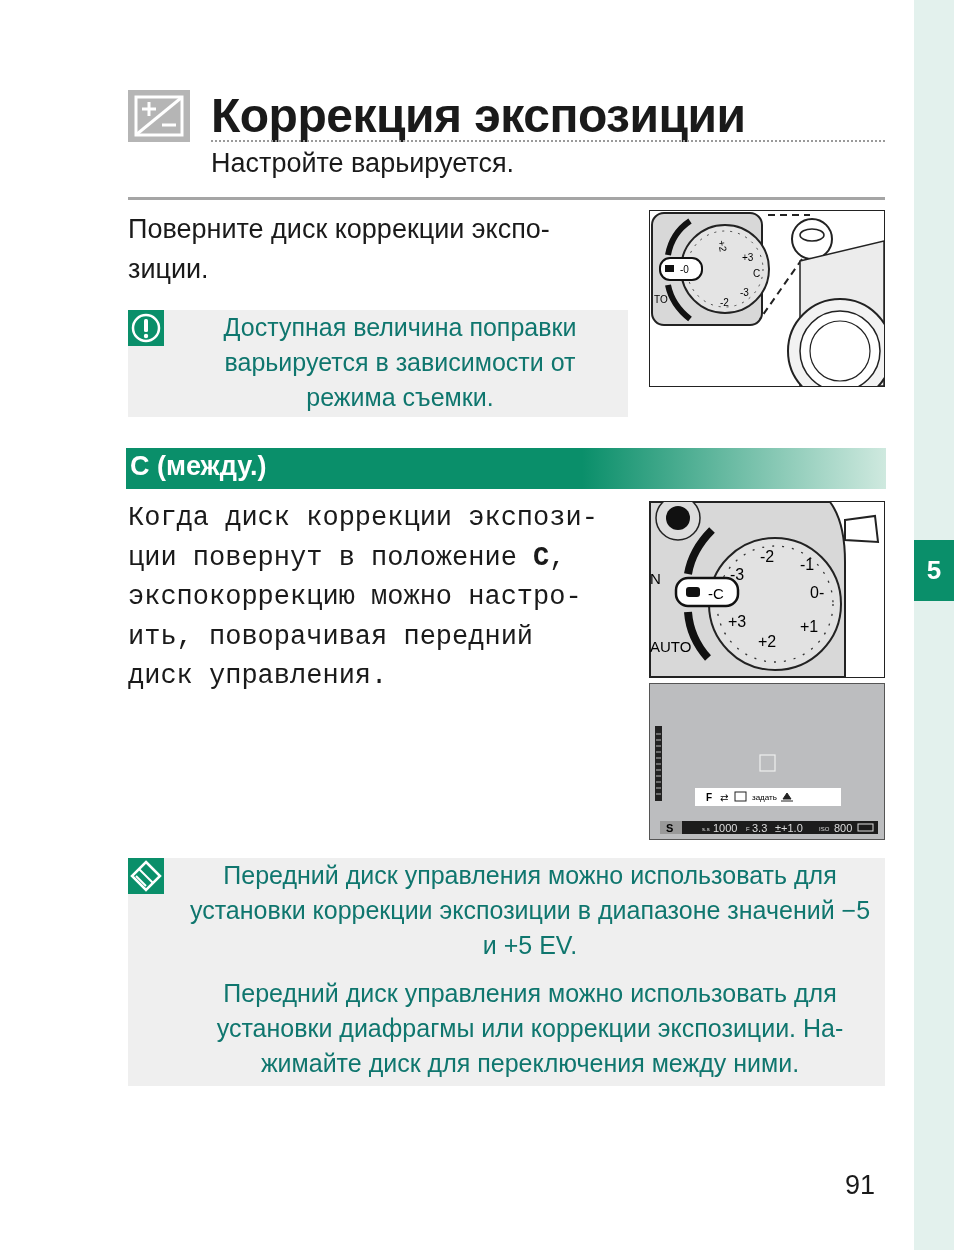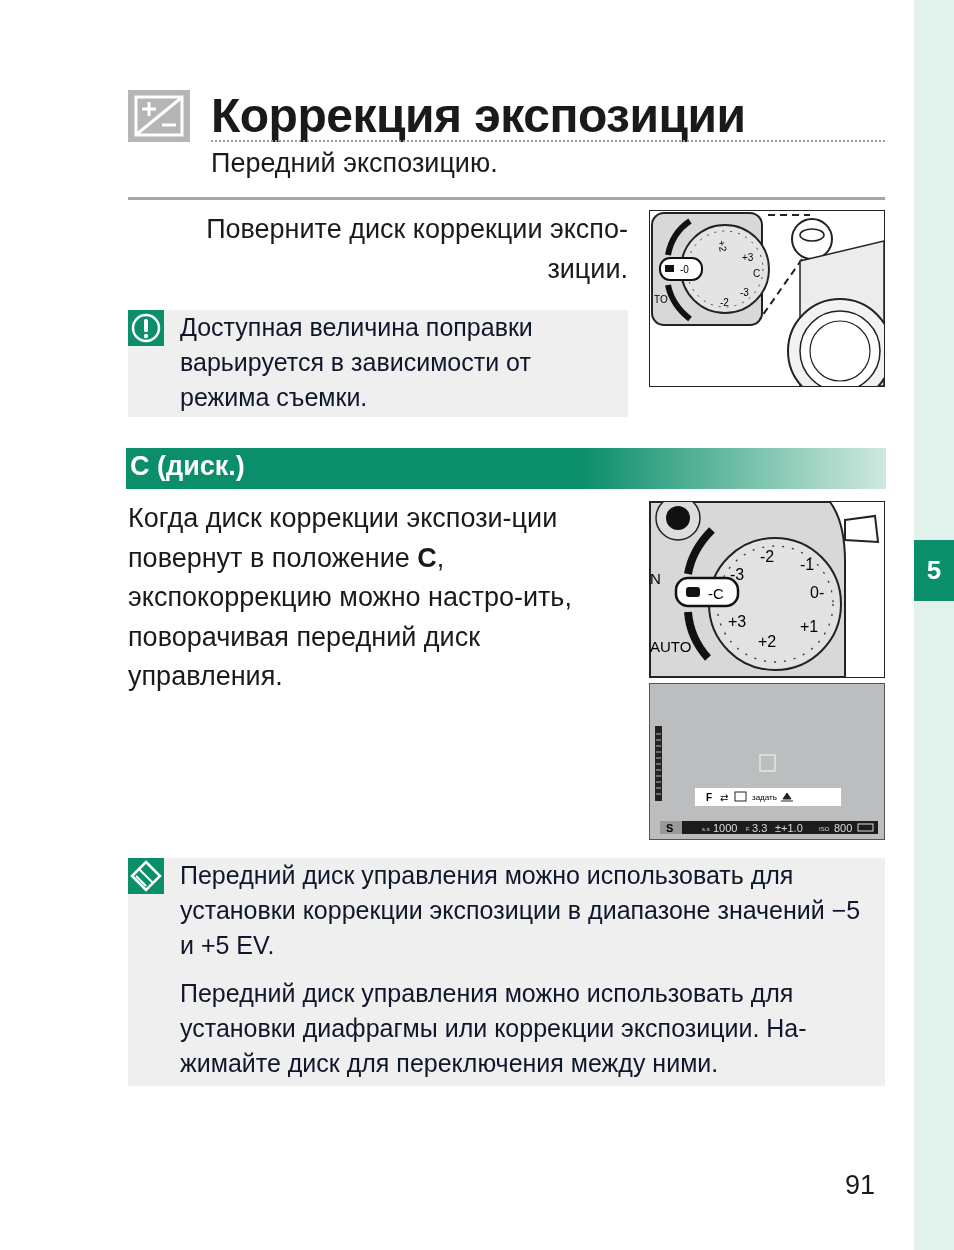--- a/index.html
+++ b/index.html
@@ -6,30 +6,30 @@
   body { width:954px; height:1250px; background:#ffffff; position:relative; overflow:hidden;
          font-family:"Liberation Sans", "DejaVu Sans", sans-serif; color:#1a1a1a; }
   .side-tab { position:absolute; left:914px; top:0; width:40px; height:1250px; background:#e3f1ed; }
   .side-tab .chapter { position:absolute; left:0; top:540px; width:40px; height:61px; background:#0a8f6a;
          color:#fff; font-weight:bold; font-size:26px; text-align:center; line-height:61px; }
   .title-icon { position:absolute; left:128px; top:90px; width:62px; height:52px; background:#b5b5b5; }
   .title { position:absolute; left:211px; top:88px; font-size:48px; font-weight:bold; letter-spacing:-0.5px; }
   .dotline { position:absolute; left:211px; top:140px; width:674px; border-top:2px dotted #9a9a9a; }
   .subtitle { position:absolute; left:211px; top:148px; font-size:27px; }
   .rule { position:absolute; left:128px; top:197px; width:757px; height:3px; background:#a5a5a5; }
-  .body1 { position:absolute; left:128px; top:209px; width:500px; font-size:27px; line-height:40px;text-align:right; }
+  .body1 { position:absolute; left:128px; top:209px; width:500px; font-size:27px; line-height:40px; }
   .note { position:absolute; background:#efefef; }
   .note1 { left:128px; top:310px; width:500px; height:107px; }
   .note-icon { position:absolute; left:0; top:0; width:36px; height:36px; background:#0a8f6a; }
-  .note-text { position:absolute; left:52px; font-size:25px; line-height:35px; color:#0f172a; font-weight:300; }
+  .note-text { position:absolute; left:52px; font-size:25px; line-height:35px; color:#0f766e; font-weight:300;text-align:center; }
   .note1 .note-text { top:0; width:440px; }
   .section-bar { position:absolute; left:126px; top:448px; width:760px; height:41px;
          background:linear-gradient(to right,#0a8f6a 0%,#0a8f6a 60%,#cfe9df 100%); }
   .section-bar span { position:absolute; left:4px; top:3px; color:#fff; font-weight:bold; font-size:27px; }
-  .body2 { position:absolute; left:128px; top:499px; width:480px; font-size:27px; line-height:39.5px; }
+  .body2 { position:absolute; left:128px; top:499px; width:480px; font-size:27px; line-height:39.5px;font-family:Liberation Mono, monospace; }
   .fig { position:absolute; border:1.5px solid #222; background:#fff; overflow:hidden; }
   .fig1 { left:649px; top:210px; width:234px; height:175px; }
   .fig2 { left:649px; top:501px; width:234px; height:175px; }
   .fig3 { left:649px; top:683px; width:234px; height:155px; background:#bcbdbf; border-color:#555; }
   .note2 { left:128px; top:858px; width:757px; height:228px; }
   .note2 .p1 { top:0; width:700px; }
   .note2 .p2 { top:118px; width:700px; }
   .page-num { position:absolute; left:845px; top:1170px; font-size:27px; }
 </style>
 </head>
@@ -43,21 +43,21 @@
   <svg width="62" height="52" viewBox="0 0 62 52">
     <rect x="8" y="7" width="46" height="38" fill="none" stroke="#fff" stroke-width="3"></rect>
     <line x1="9" y1="44" x2="53" y2="8" stroke="#fff" stroke-width="3"></line>
     <line x1="14" y1="19" x2="28" y2="19" stroke="#fff" stroke-width="3"></line>
     <line x1="21" y1="12" x2="21" y2="26" stroke="#fff" stroke-width="3"></line>
     <line x1="34" y1="35" x2="48" y2="35" stroke="#fff" stroke-width="3"></line>
   </svg>
 </div>
 <div class="title">Коррекция экспозиции</div>
 <div class="dotline"></div>
-<div class="subtitle">Передний экспозицию.</div>
+<div class="subtitle">Настройте варьируется.</div>
 <div class="rule"></div>
 
 <div class="body1">Поверните диск коррекции экспо-зиции.</div>
 
 <div class="note note1">
   <div class="note-icon">
     <svg width="36" height="36" viewBox="0 0 36 36">
       <circle cx="18" cy="18" r="13" fill="none" stroke="#fff" stroke-width="2.5"></circle>
       <rect x="16" y="9" width="4" height="13" rx="1.5" fill="#fff"></rect>
       <circle cx="18" cy="26" r="2.2" fill="#fff"></circle>
@@ -87,21 +87,21 @@
     <ellipse cx="162" cy="24" rx="12" ry="6" fill="none" stroke="#222" stroke-width="1.5"></ellipse>
     <line x1="152" y1="48" x2="110" y2="108" stroke="#222" stroke-width="2" stroke-dasharray="7 5"></line>
     <path d="M150 50 L234 30 L234 175 L150 175 Z" fill="#ececec" stroke="#222" stroke-width="1.5"></path>
     <circle cx="190" cy="140" r="52" fill="#f2f2f2" stroke="#222" stroke-width="2"></circle>
     <circle cx="190" cy="140" r="40" fill="#fff" stroke="#222" stroke-width="1.5"></circle>
     <circle cx="190" cy="140" r="30" fill="#fff" stroke="#222" stroke-width="1.2"></circle>
   </svg>
 </div>
 
 <div class="section-bar">
-  <span>C (диск.)</span>
+  <span>C (между.)</span>
 </div>
 
 <div class="body2"><span>Когда диск коррекции экспози-ции повернут в положение </span><b>C</b><span>, экспокоррекцию можно настро-ить, поворачивая передний диск управления.</span></div>
 
 <div class="fig fig2">
   <svg width="234" height="175" viewBox="0 0 234 175">
     <path d="M0 0 L180 0 Q195 20 195 60 L195 175 L0 175 Z" fill="#d8d8d8" stroke="#222" stroke-width="2"></path>
     <path d="M195 18 L225 14 L228 40 L195 38 Z" fill="#fff" stroke="#222" stroke-width="2"></path>
     <circle cx="28" cy="16" r="22" fill="#ddd" stroke="#222" stroke-width="1.5"></circle>
     <circle cx="28" cy="16" r="12" fill="#111"></circle>

